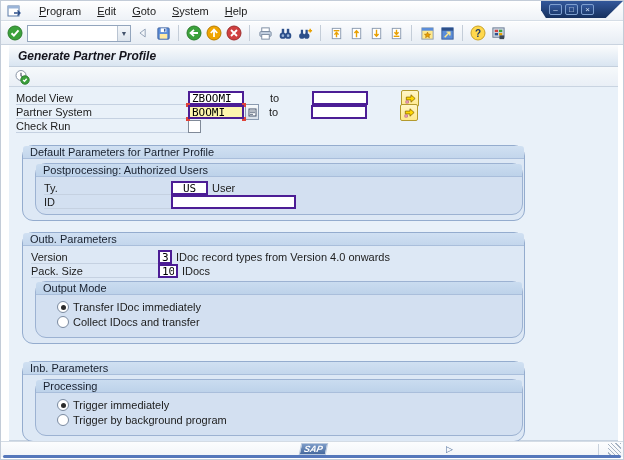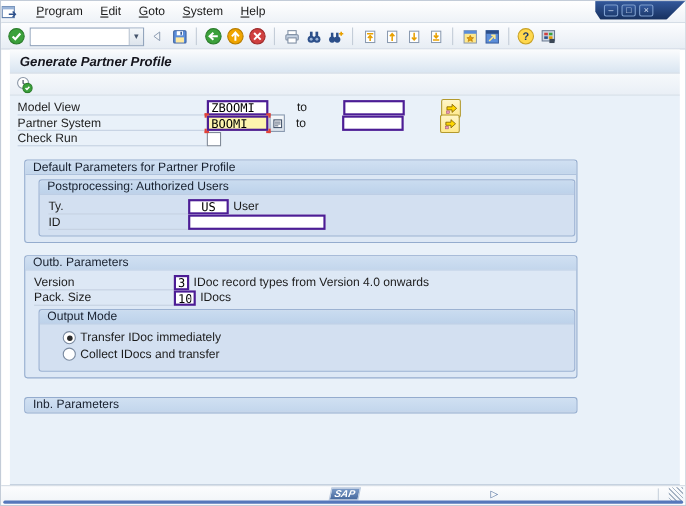--- a/index.html
+++ b/index.html
@@ -8,21 +8,21 @@
   .window{
     position:relative; width:624px; height:460px; background:#fff;
     border:1px solid #c3ccd8; overflow:hidden;
     font-size:11px; color:#1c1c1c;
   }
   
   .menubar{
     position:absolute; left:0; top:0; width:100%; height:20px;
     background:linear-gradient(#ffffff,#eef2f7);
     border-bottom:1px solid #d5dde6;
-    display:flex; align-items:center; padding-left:0;
+    display:flex; align-items:center; padding-left:6px;
   }
   .sysmenu{ width:16px; height:14px; margin-right:8px; display:inline-flex; }
   .menu-item{ padding:2px 8px; cursor:default; }
   .menu-item:first-letter{ text-decoration:underline; }
   .win-controls{
     position:absolute; right:0; top:0; width:82px; height:17px;
     background:linear-gradient(#2e5191,#16optional) , #1d3a6b;
     background:linear-gradient(#33589b,#16305e);
     clip-path:polygon(0 0,100% 0,79% 100%,6% 100%,0 55%);
     display:flex; align-items:center; gap:3px; padding:2px 18px 2px 8px;
@@ -89,21 +89,21 @@
   .fc.br{ right:-2px; bottom:-2px; border-right:2px solid #e0443a; border-bottom:2px solid #e0443a; }
   .f4btn{
     width:14px; height:16px; border:1px solid #8a9ab0; margin-left:1px;
     background:linear-gradient(#f7fafc,#d9e1ea);
     display:inline-flex; align-items:center; justify-content:center; cursor:default;
   }
   .checkbox{ width:13px; height:13px; border:1px solid #808a98; background:#fff; display:inline-block; cursor:default; }
   .desc{ margin-left:4px; }
   
   .groupbox{
-    margin-left:6px; width:503px; border:1px solid #94acce; border-radius:3px;
+    margin-left:6px; width:503px; border:1px solid #94acce; border-radius:11px;
     background:#dde8f5; box-shadow:inset 0 1px 0 rgba(255,255,255,.65);
   }
   .ghead{
     height:13px; line-height:12px; padding:0 7px; color:#18202e;
     background:linear-gradient(#d0e0f2,#c3d6ec);
     border-bottom:1px solid #a9bedb; border-radius:3px 3px 0 0;
   }
   .gbody{ padding:4px 0 5px 8px; }
   .groupbox.inner{ margin-left:4px; width:488px; background:#d3e0f1; border-color:#9cb2d2; }
   .groupbox.inner .ghead{ background:linear-gradient(#cadcf0,#bdd2ea); }
@@ -399,20 +399,37 @@
                 <span class="radio"></span>
                 <span>Collect IDocs and transfer</span>
               </div>
             </div>
           </div>
         </div>
       </div>
 
       <div class="groupbox" style="margin-top:17px">
         <div class="ghead">Inb. Parameters</div>
+        <div class="gbody">
+          <div class="groupbox inner">
+            <div class="ghead">Processing</div>
+            <div class="gbody" style="padding-bottom:8px">
+              <div class="radio-row">
+                <span class="radio on">
+                    <span class="dot"></span>
+                  </span>
+                <span>Trigger immediately</span>
+              </div>
+              <div class="radio-row">
+                <span class="radio"></span>
+                <span>Trigger by background program</span>
+              </div>
+            </div>
+          </div>
+        </div>
       </div>
 
     </div>
   </div>
 
   <div class="statusbar">
     <span class="sap-logo">SAP</span>
     <span class="sb-expand">▷</span>
     <span class="sb-sep"></span>
     <span class="grip"></span>

